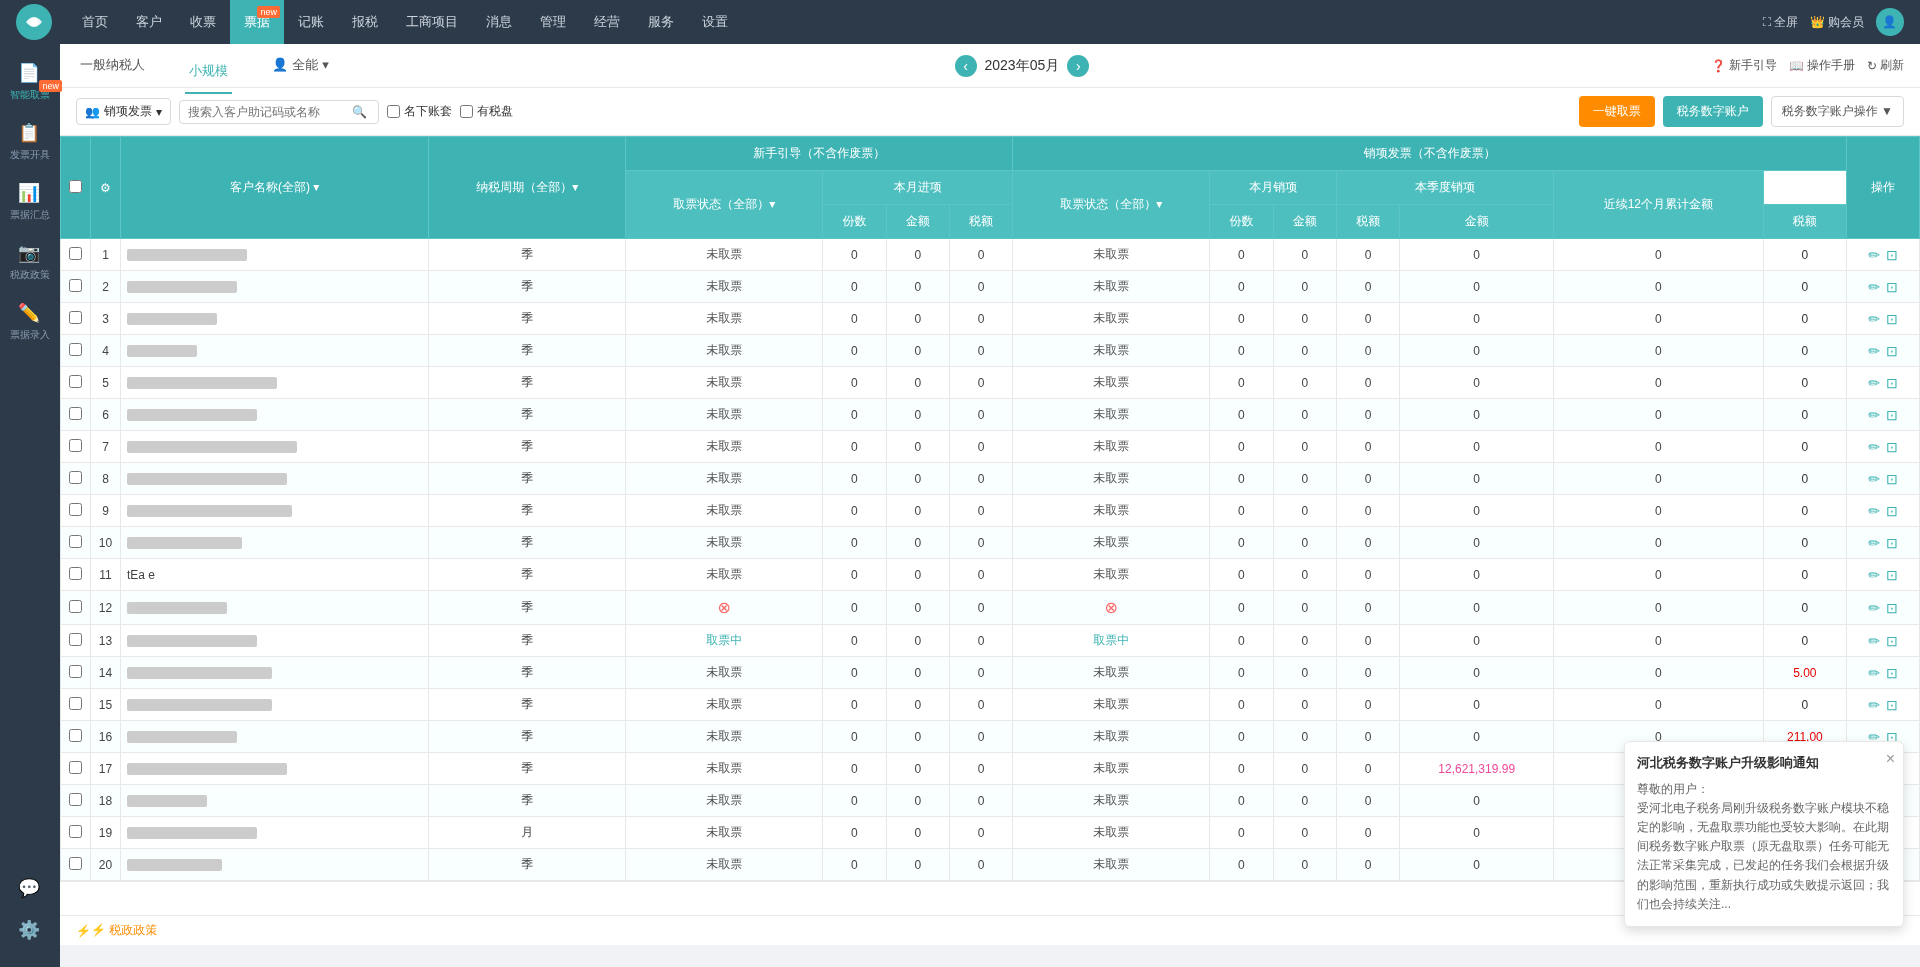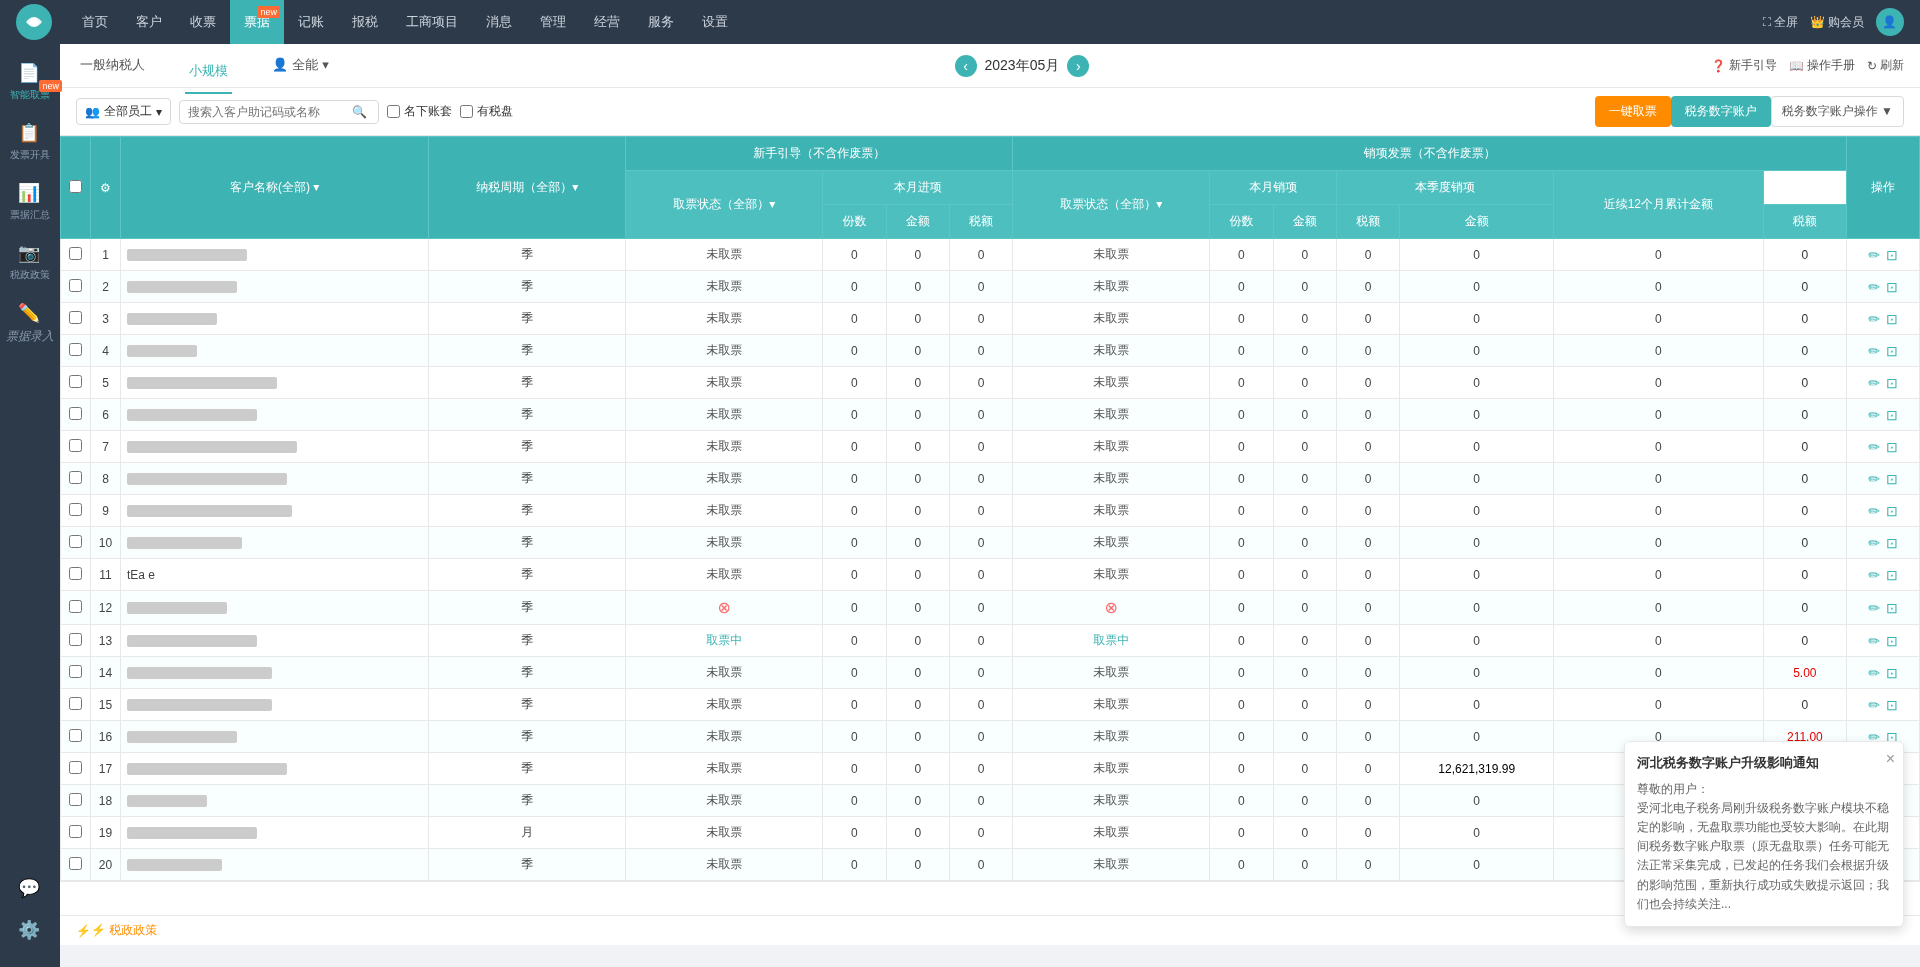--- a/index.html
+++ b/index.html
@@ -69,21 +69,21 @@
       border: 1px solid #d9d9d9; border-radius: 4px; padding: 4px 8px; font-size: 12px;
       display: flex; align-items: center; gap: 4px; cursor: pointer; background: #fff;
       min-width: 90px; justify-content: space-between;
     }
     .toolbar-search {
       border: 1px solid #d9d9d9; border-radius: 4px; padding: 4px 8px; font-size: 12px;
       display: flex; align-items: center; gap: 4px; min-width: 200px;
     }
     .toolbar-search input { border: none; outline: none; font-size: 12px; width: 160px; }
     .toolbar-checkbox { display: flex; align-items: center; gap: 4px; cursor: pointer; }
-    .toolbar-right { margin-left: auto; display: flex; }
+    .toolbar-right { margin-left: auto; display: flex; gap: 8px; }
     .btn-primary { background: #ff8c00; color: #fff; border: none; border-radius: 4px; padding: 6px 14px; cursor: pointer; font-size: 12px; }
     .btn-default { background: #3eb3b3; color: #fff; border: none; border-radius: 4px; padding: 6px 14px; cursor: pointer; font-size: 12px; }
     .btn-dropdown { background: #fff; color: #555; border: 1px solid #d9d9d9; border-radius: 4px; padding: 6px 10px; cursor: pointer; font-size: 12px; display: flex; align-items: center; gap: 4px; }
 
     
     .table-container { overflow-x: auto; background: #fff; }
     table { width: 100%; border-collapse: collapse; font-size: 12px; }
     thead tr { background: #3eb3b3; color: #fff; }
     thead th { padding: 8px 6px; text-align: center; border: 1px solid #5cc5c5; white-space: nowrap; font-weight: 500; position: relative; }
     tbody tr { background: #fff; }
@@ -109,21 +109,21 @@
     .notification-popup .close-btn { position: absolute; top: 8px; right: 8px; cursor: pointer; color: #999; font-size: 16px; }
     .notification-popup h4 { color: #333; margin-bottom: 8px; font-size: 13px; }
     .notification-popup p { color: #666; font-size: 12px; line-height: 1.6; }
 
     
     .tax-policy-bar { display: flex; align-items: center; padding: 6px 16px; background: #fff; border-top: 1px solid #e8e8e8; color: #ff8c00; font-size: 12px; cursor: pointer; }
 
     
     .nav-arrow { background: #3eb3b3; color: #fff; border: none; border-radius: 50%; width: 22px; height: 22px; cursor: pointer; font-size: 14px; display: flex; align-items: center; justify-content: center; }
 
-    .highlighted-amount { color: #000000; }
+    .highlighted-amount { color: #ec4899; }
     .checkbox-cell { width: 30px; }
   </style>
 </head>
 <body>
 
 <div class="top-nav">
   <div class="top-nav-logo">
     <svg viewBox="0 0 36 36" fill="none">
       <circle cx="18" cy="18" r="18" fill="#3eb3b3"></circle>
       <path d="M10 18 Q18 8 26 18 Q18 28 10 18Z" fill="#fff" opacity="0.9"></path>
@@ -175,21 +175,21 @@
   <div class="sidebar-item">
     <span class="icon">📊</span>
     <span style="font-size:10px;">票据汇总</span>
   </div>
   <div class="sidebar-item">
     <span class="icon">📷</span>
     <span style="font-size:10px;">税政政策</span>
   </div>
   <div class="sidebar-item">
     <span class="icon">✏️</span>
-    <span style="font-size:12px;font-style:italic;">票据录入</span>
+    <span style="font-size:10px;">票据录入</span>
   </div>
   <div class="sidebar-bottom">
     <div class="sidebar-item">
       <span class="icon">💬</span>
     </div>
     <div class="sidebar-item">
       <span class="icon">⚙️</span>
     </div>
   </div>
 </div>
@@ -225,21 +225,21 @@
       <span>
         <span>↻</span>
         <span>刷新</span>
       </span>
     </div>
   </div>
 
   <div class="toolbar">
     <div class="toolbar-select">
       <span>👥</span>
-      <span>全部员工</span>
+      <span>销项发票</span>
       <span>▾</span>
     </div>
     <div class="toolbar-search">
       <input type="text" placeholder="搜索入客户助记码或名称" style="">
       <span style="cursor:pointer;">🔍</span>
     </div>
     <label class="toolbar-checkbox">
       <input type="checkbox" style=""> 
         <span>名下账套</span>
     </label>

